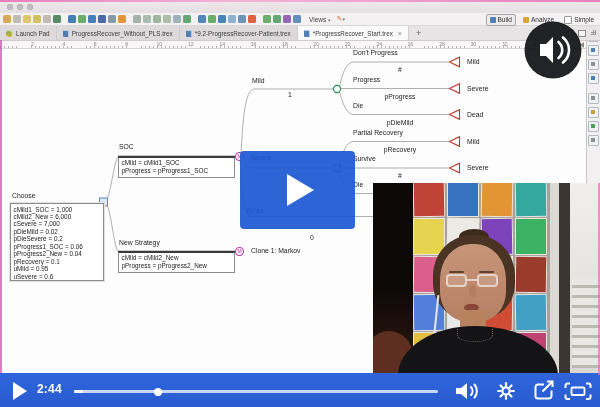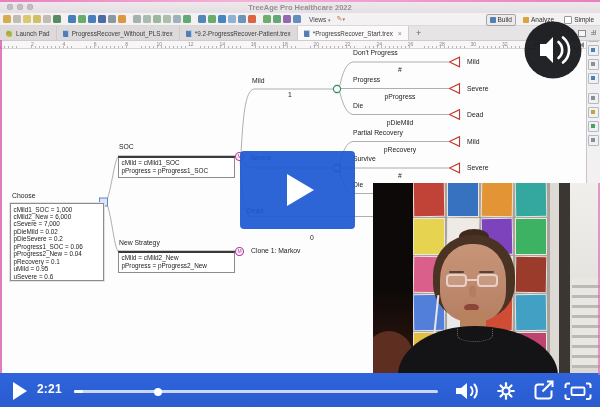--- a/index.html
+++ b/index.html
@@ -127,21 +127,20 @@
 </style>
 </head>
 <body>
 
 <div class="frame">
 
   <div class="titlebar">
     <span class="tl" style="left:7px"></span>
     <span class="tl" style="left:17px"></span>
     <span class="tl" style="left:27px"></span>
-    <div class="title">TreeAge Pro Healthcare 2022</div>
   </div>
 
   <div class="toolbar">
     <div id="toolbar-icons">
         <span class="ticon" style="background: rgb(209, 162, 59);"></span>
         <span class="ticon" style="background: rgb(185, 179, 173);"></span>
         <span class="ticon" style="background: rgb(217, 195, 90);"></span>
         <span class="ticon" style="background: rgb(201, 184, 78);"></span>
         <span class="ticon" style="background: rgb(185, 179, 173);"></span>
         <span class="ticon" style="background: rgb(63, 125, 78); margin-right: 5px;"></span>
@@ -396,21 +395,21 @@
       <polygon points="540,44 546,44 553,37 553,63 546,56 540,56" fill="#fff"></polygon>
       <path d="M558.5,42 A10.5,10.5 0 0 1 558.5,58" stroke="#fff" stroke-width="2.6" fill="none" stroke-linecap="round"></path>
       <path d="M563,37.5 A16,16 0 0 1 563,62.5" stroke="#fff" stroke-width="2.6" fill="none" stroke-linecap="round"></path>
     </g>
   </svg>
 
   <div class="controlbar"></div>
   <button class="cbtn" id="btn-play">
       <div class="tri"></div>
     </button>
-  <div class="cb-time">2:21</div>
+  <div class="cb-time">2:44</div>
   <div class="cb-track">
     <div class="cb-knob"></div>
   </div>
   <svg class="cb-svg" style="left:452px;top:380px" width="32" height="22">
     <g>
       <polygon points="4,8 9,8 15,3 15,19 9,14 4,14" fill="#fff"></polygon>
       <path d="M19,7 A6,6 0 0 1 19,15" stroke="#fff" stroke-width="2" fill="none" stroke-linecap="round"></path>
       <path d="M22.5,4.5 A10,10 0 0 1 22.5,17.5" stroke="#fff" stroke-width="2" fill="none" stroke-linecap="round"></path>
     </g>
   </svg>

